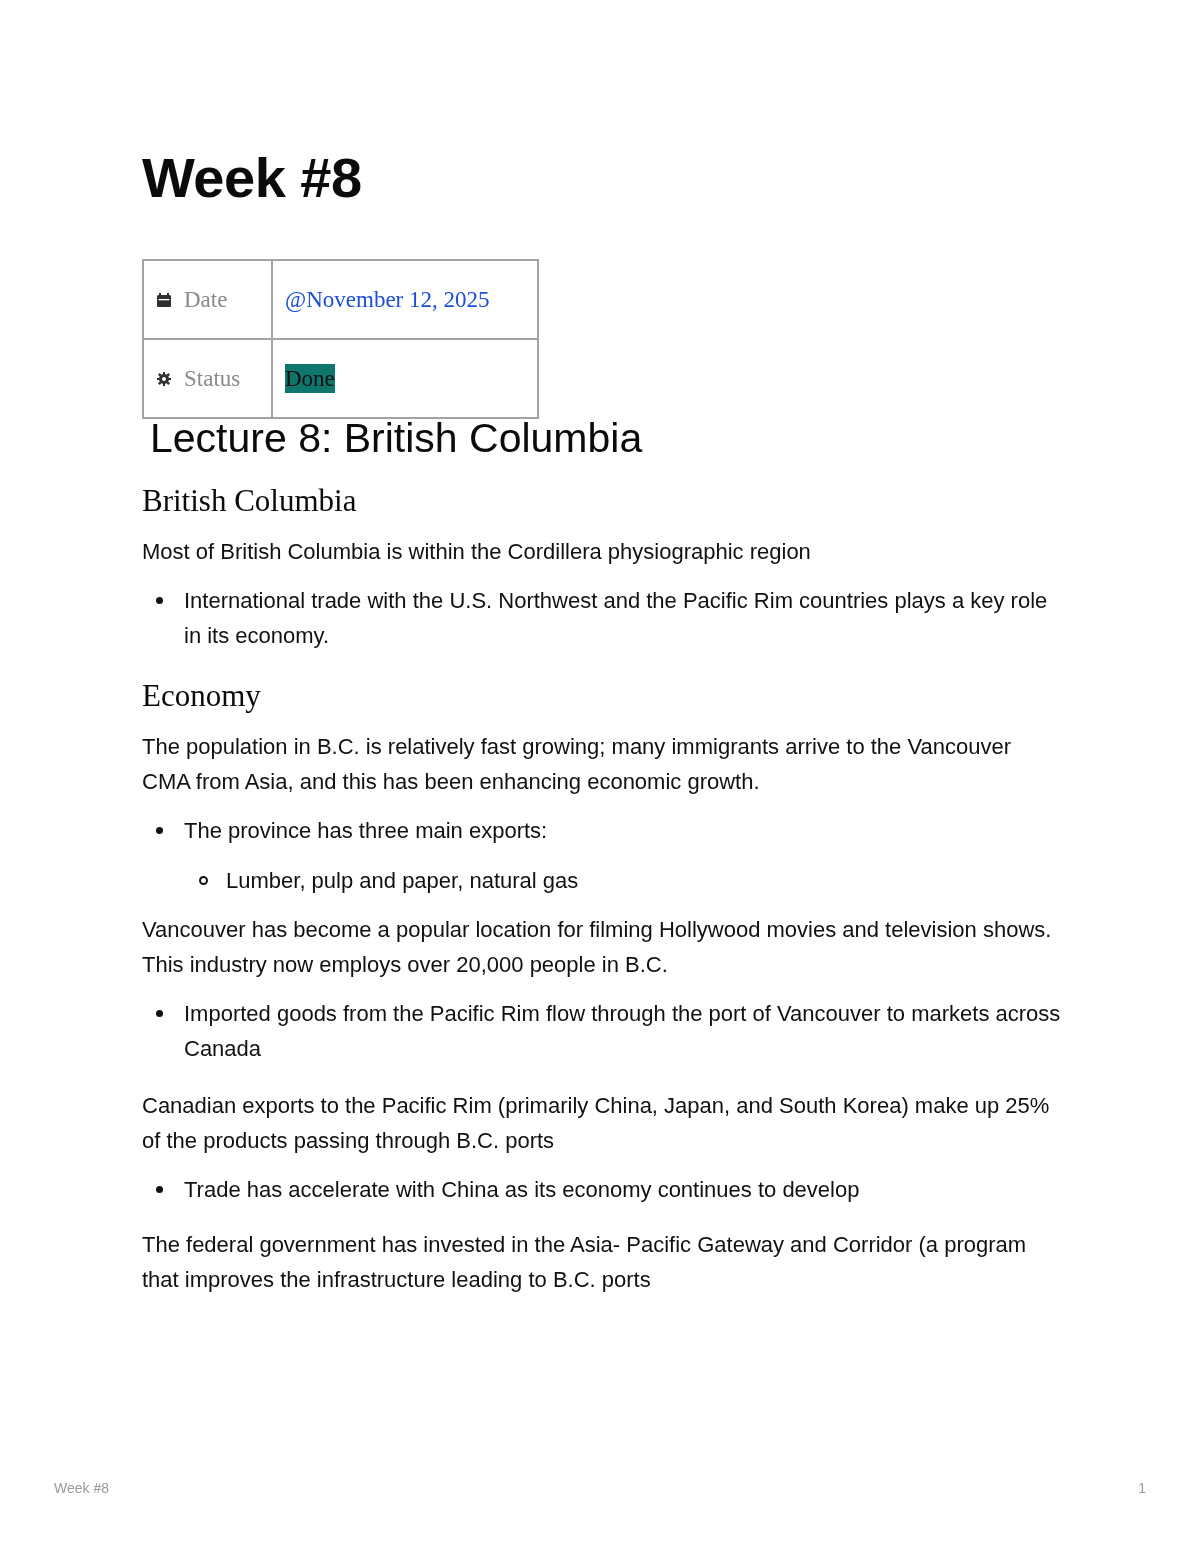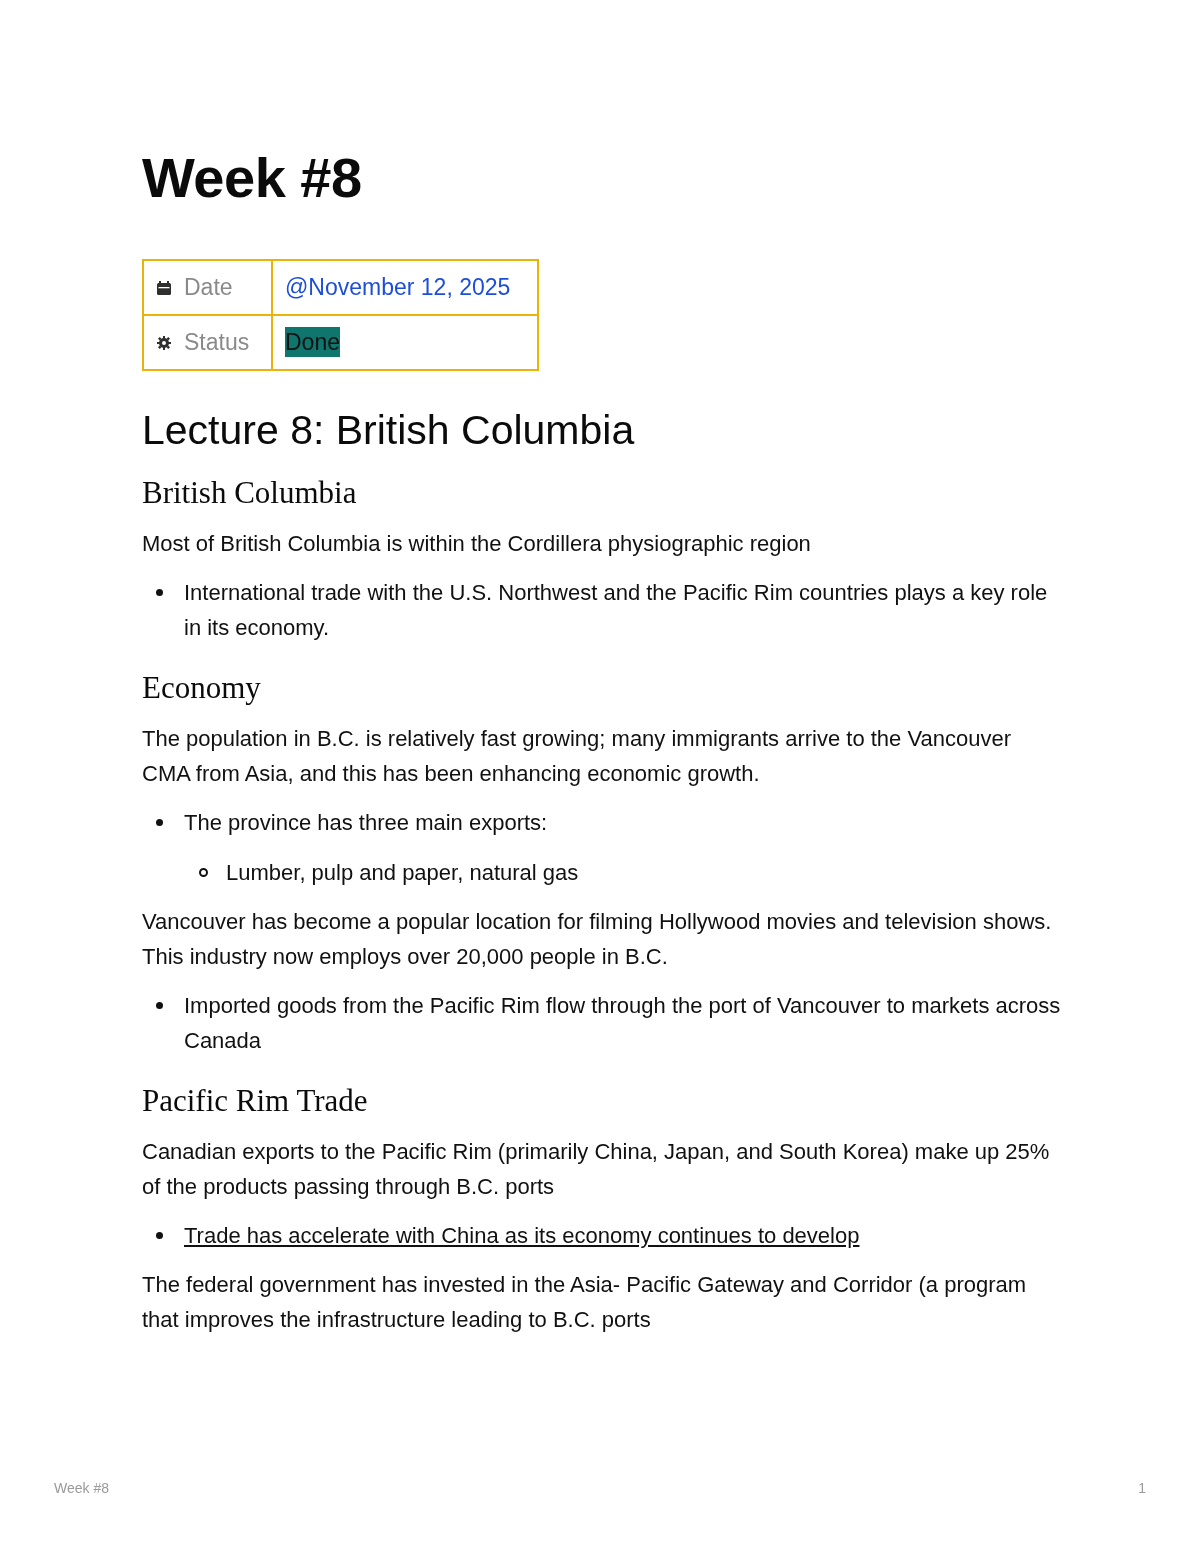--- a/index.html
+++ b/index.html
@@ -1,28 +1,28 @@
 <!DOCTYPE html>
 <html><head>
 <meta charset="utf-8">
 <style>
   html, body { margin: 0; padding: 0; background: #ffffff; }
   body { width: 1200px; height: 1553px; position: relative; overflow: hidden;
          font-family: "Liberation Sans", "DejaVu Sans", sans-serif; color: #111111; }
   .page-title { position: absolute; left: 142px; top: 140px; margin: 0;
          font-size: 56px; font-weight: 700; line-height: 76px; letter-spacing: -0.5px; color: #0b0b0b; }
   .props { position: absolute; left: 142px; top: 259px; border-collapse: collapse; }
-  .props td { border: 2px solid #eab308; height: 45px; padding: 4px 12px; font-size: 23px; white-space: nowrap; }
+  .props td { border: 2px solid #a3a3a3; height: 45px; padding: 16px 12px; font-size: 23px; white-space: nowrap; font-family: Liberation Serif, serif; }
   .props td.key { width: 103px; color: #8a8a8a; }
   .props td.val { width: 240px; }
   .props .icon { display: inline-block; width: 16px; height: 16px; vertical-align: -1px; margin-right: 12px; }
   .date-val { color: #1d4ed8; }
   .status-pill { background: #0f766e; color: #111; padding: 2px 0; }
   .content { position: absolute; left: 142px; top: 398px; width: 920px; }
-  h1.lecture { margin: 0; font-size: 41px; font-weight: 500; line-height: 64px; color: #0b0b0b; }
+  h1.lecture { margin: 8px; font-size: 41px; font-weight: 500; line-height: 64px; color: #0b0b0b; }
   h2.sec { margin: 0; font-size: 31px; font-weight: 500; line-height: 42px; color: #0b0b0b; font-family: Liberation Serif, serif; }
   p.txt { margin: 0; font-size: 22px; line-height: 35px; }
   ul.bul { margin: 0; padding: 0; list-style: none; }
   ul.bul li { position: relative; padding-left: 42px; font-size: 22px; line-height: 35px; }
   ul.bul li::before { content: ""; position: absolute; left: 14px; top: 14px; width: 7px; height: 7px; border-radius: 50%; background: #111; }
   ul.sub li { padding-left: 84px; }
   ul.sub li::before { left: 57px; top: 13px; width: 5px; height: 5px; background: transparent; border: 2px solid #111; }
   .footer-left { position: absolute; left: 54px; top: 1480px; font-size: 14px; color: #9a9a9a; }
   .footer-right { position: absolute; right: 54px; top: 1480px; font-size: 14px; color: #9a9a9a; }
 </style>
@@ -89,22 +89,21 @@
     <li>The province has three main exports:</li>
   </ul>
   <ul class="bul sub" style="margin-bottom:14px;">
     <li>Lumber, pulp and paper, natural gas</li>
   </ul>
   <p class="txt" style="margin-bottom:14px;">Vancouver has become a popular location for filming Hollywood movies and television shows. This industry now employs over 20,000 people in B.C.</p>
   <ul class="bul" style="margin-bottom:22px;">
     <li>Imported goods from the Pacific Rim flow through the port of Vancouver to markets across Canada</li>
   </ul>
 
-  <h2 class="sec" style="margin-bottom:12px;">Pacific Rim Trade</h2>
   <p class="txt" style="margin-bottom:14px;">Canadian exports to the Pacific Rim (primarily China, Japan, and South Korea) make up 25% of the products passing through B.C. ports</p>
-  <ul class="bul" style="margin-bottom:14px;text-decoration:underline;">
+  <ul class="bul" style="margin-bottom:20px;">
     <li>Trade has accelerate with China as its economy continues to develop</li>
   </ul>
   <p class="txt">The federal government has invested in the Asia- Pacific Gateway and Corridor (a program that improves the infrastructure leading to B.C. ports</p>
 </div>
 
 <div class="footer-left">Week #8</div>
 <div class="footer-right">1</div>
 
 </body></html>

